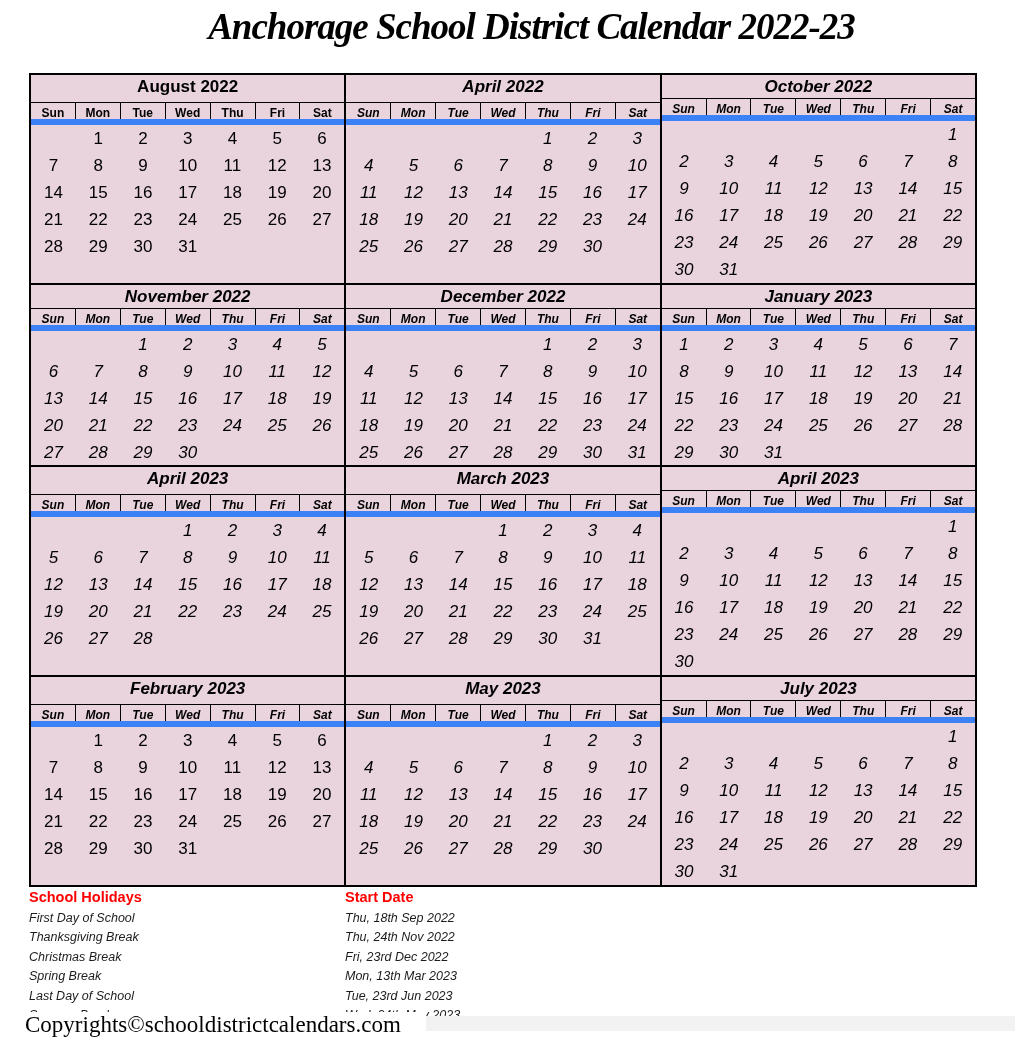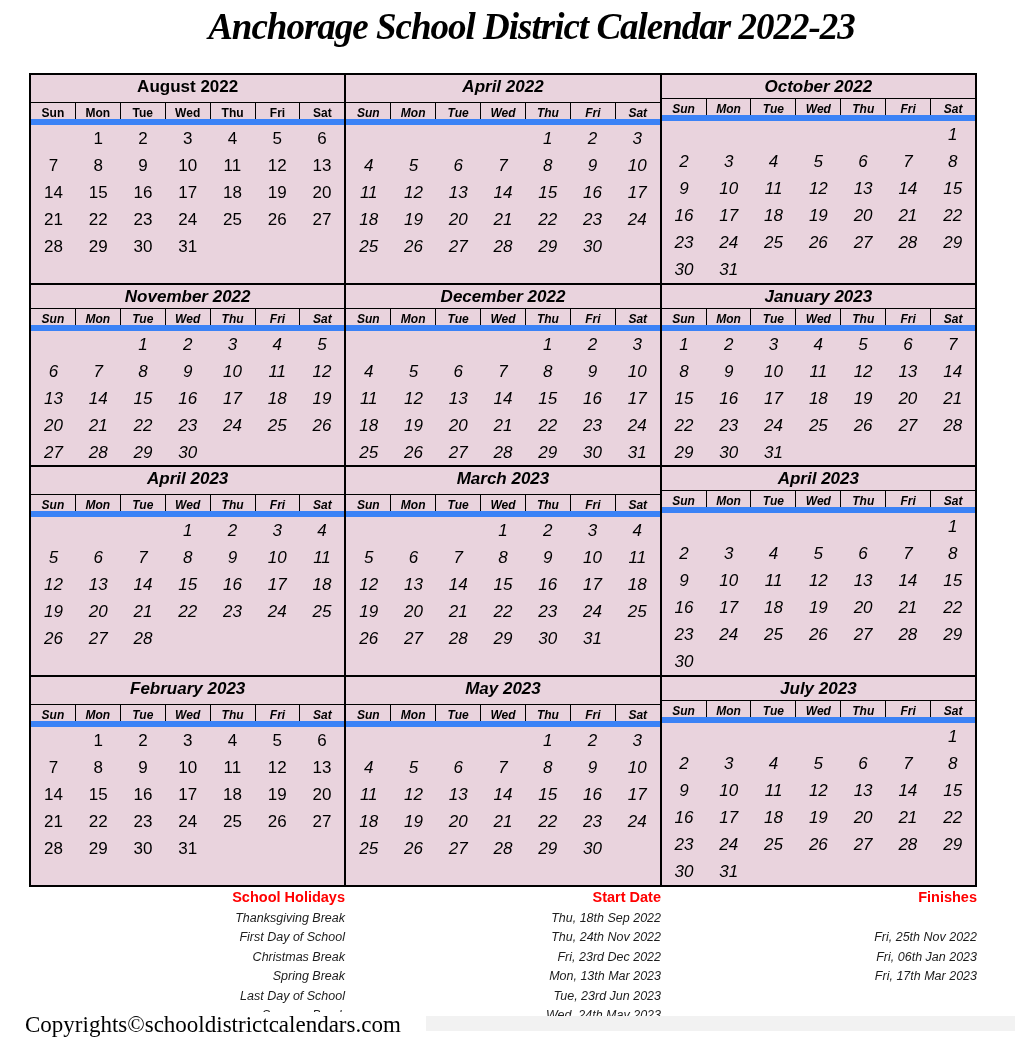--- a/index.html
+++ b/index.html
@@ -62,21 +62,21 @@
     font-size: 17px;
     line-height: 27px;
   }
   .it { font-style: italic; }
   .summary {
     position: absolute;
     left: 29px; top: 885px; width: 948px;
     display: grid;
     grid-template-columns: 1fr 1fr 1fr;
   }
-  .summary-col { text-align: right; }
+  .summary-col { text-align: left; }
   .summary-header {
     color: #FF0000;
     font-weight: bold;
     font-size: 14.5px;
     padding-top: 4px;
     height: 24px;
   }
   .summary-cell {
     height: 19.4px;
     font-size: 12.5px;
@@ -819,43 +819,34 @@
         <div class="day it"></div>
         <div class="day it"></div>
         <div class="day it"></div>
       </div>
     </div>
   </div>
 
 <div class="summary">
   <div class="summary-col">
     <div class="summary-header">School Holidays</div>
-  <div class="summary-cell">Thanksgiving Break</div>
-      <div class="summary-cell">First Day of School</div>
+  <div class="summary-cell">First Day of School</div>
+      <div class="summary-cell">Thanksgiving Break</div>
       <div class="summary-cell">Christmas Break</div>
       <div class="summary-cell">Spring Break</div>
       <div class="summary-cell">Last Day of School</div>
       <div class="summary-cell">Summer Break</div>
     </div>
   <div class="summary-col">
     <div class="summary-header">Start Date</div>
   <div class="summary-cell">Thu, 18th Sep 2022</div>
       <div class="summary-cell">Thu, 24th Nov 2022</div>
       <div class="summary-cell">Fri, 23rd Dec 2022</div>
       <div class="summary-cell">Mon, 13th Mar 2023</div>
       <div class="summary-cell">Tue, 23rd Jun 2023</div>
       <div class="summary-cell">Wed, 24th May 2023</div>
     </div>
-  <div class="summary-col">
-    <div class="summary-header">Finishes</div>
-  <div class="summary-cell"> </div>
-      <div class="summary-cell">Fri, 25th Nov 2022</div>
-      <div class="summary-cell">Fri, 06th Jan 2023</div>
-      <div class="summary-cell">Fri, 17th Mar 2023</div>
-      <div class="summary-cell"> </div>
-      <div class="summary-cell"> </div>
-    </div>
 </div>
 
 <div class="footer-strip"></div>
 <div class="copyright-wrap">
   <span class="copyright">Copyrights©schooldistrictcalendars.com</span>
 </div>
 
 </body></html>

